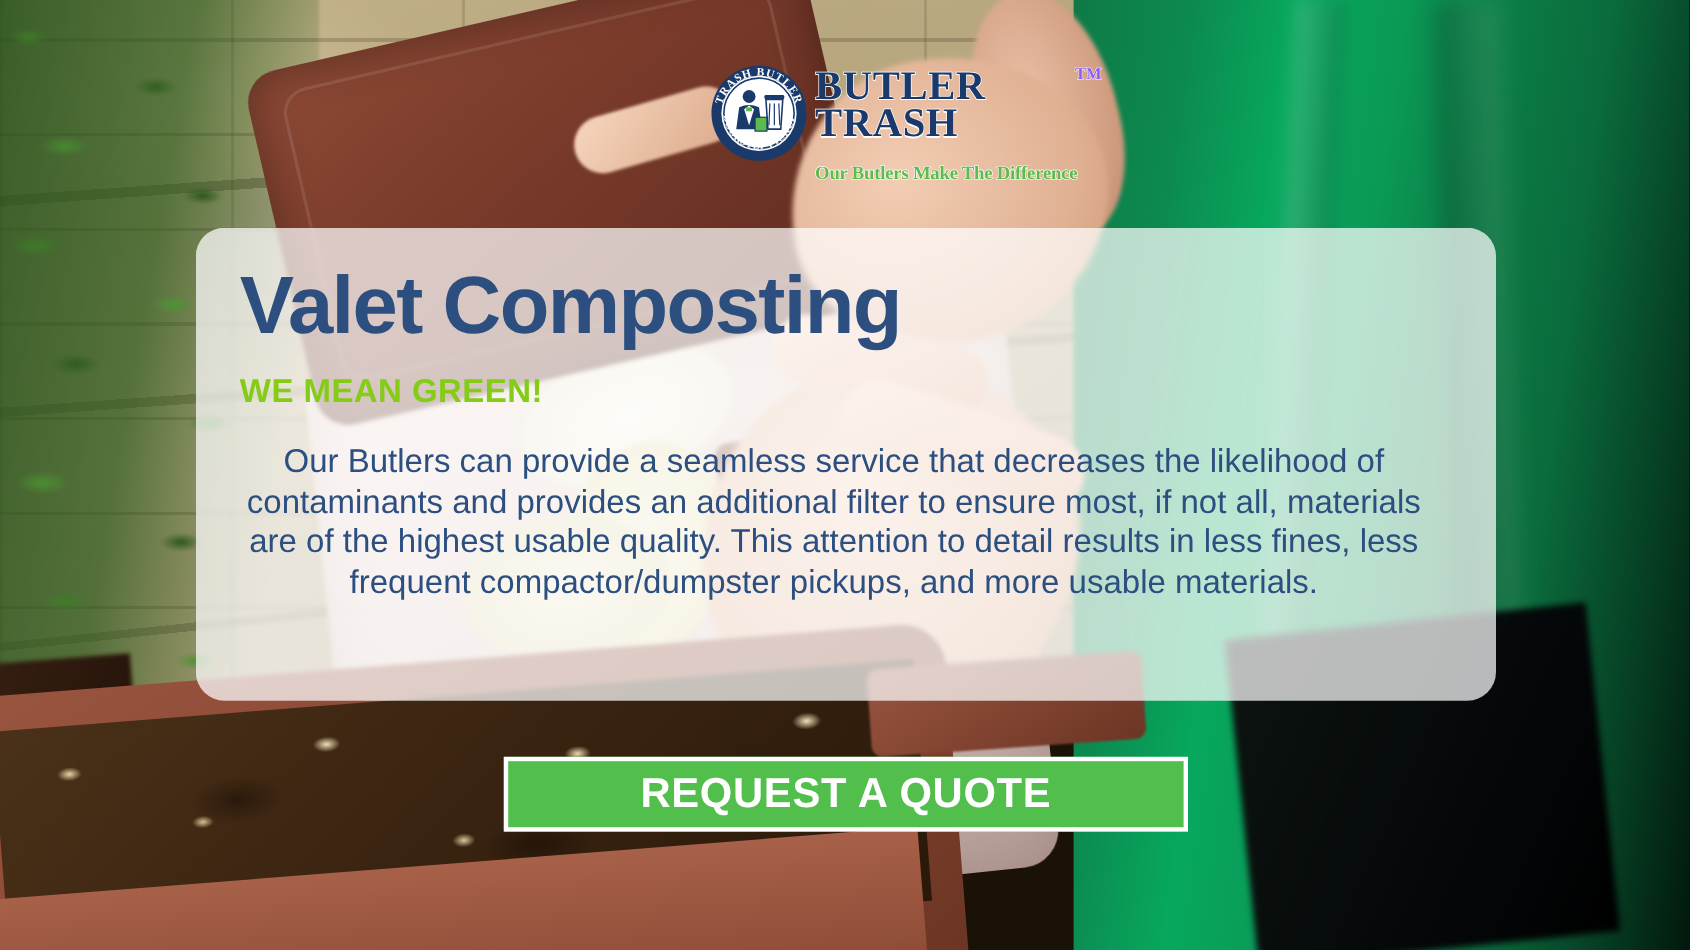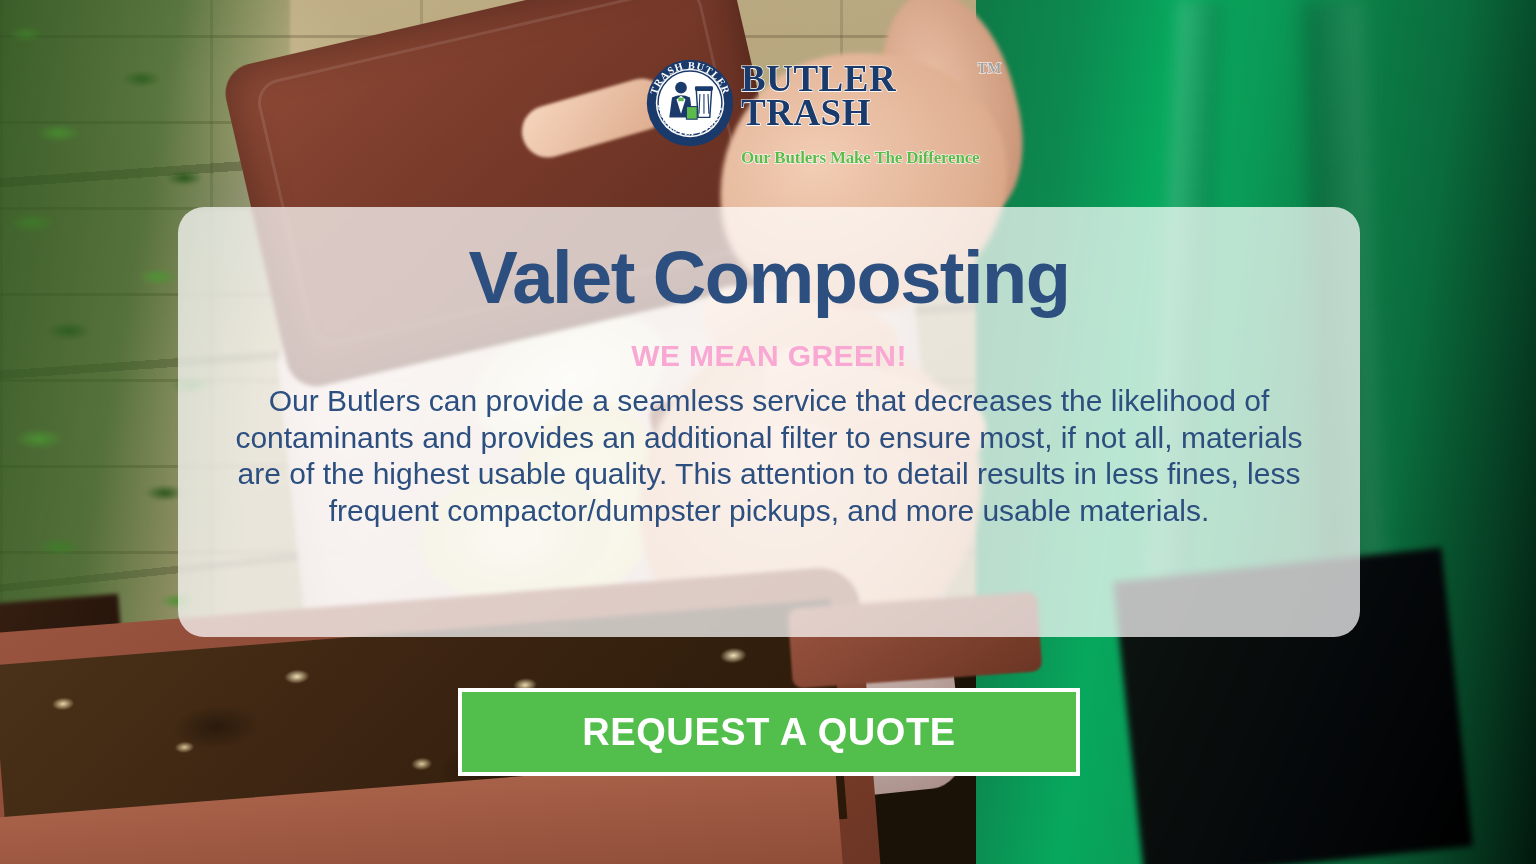--- a/index.html
+++ b/index.html
@@ -224,69 +224,69 @@
     font-size:37px; line-height:.93;
     letter-spacing:.5px;
     color:#1a3a6b;
     -webkit-text-stroke:1.2px #ffffff;
     paint-order:stroke fill;
     text-shadow:0 1px 0 rgba(255,255,255,.9);
   }
   .logo-tm {
     position:absolute; right:-22px; top:2px;
     font-family:"Liberation Serif", serif;
-    font-weight:bold; font-size:15px; color:#a3a3a3;
+    font-weight:bold; font-size:15px; color:#8b5cf6;
     -webkit-text-stroke:.8px #fff; paint-order:stroke fill;
   }
   .logo-tag {
     font-family:"Liberation Serif", serif;
     font-weight:bold; font-style:normal;
     font-size:17px; letter-spacing:-.2px;
     color:#5cbb4a;
     -webkit-text-stroke:1.1px #ffffff;
     paint-order:stroke fill;
     margin-top:17px; white-space:nowrap;
   }
 
   
   .panel {
     position:absolute; left:178px; top:207px;
     width:1182px; height:430px;
     background:rgba(255,255,255,.72);
     border-radius:26px;
     backdrop-filter:blur(2px);
     display:flex; flex-direction:column;
-    align-items:center; justify-content:flex-start;
+    align-items:flex-start; justify-content:flex-start;
     padding:32px 40px 0;
   }
 
   .headline {
     font-size:74px; font-weight:bold;
     color:#2c4f80; letter-spacing:-1.5px;
     line-height:1.05;
     text-align:center;
   }
   .subhead {
     margin-top:22px;
     font-size:30px; font-weight:bold;
-    color:#f9a8d4; letter-spacing:.4px;
+    color:#84cc16; letter-spacing:.4px;
     text-align:center;
   }
   .body-copy {
-    margin-top:10px;
+    margin-top:29px;
     font-size:30px; line-height:1.23;
     color:#2c4f80;
     text-align:center;
     max-width:1080px;
   }
 
   
   .cta {
     position:absolute; left:458px; top:688px;
-    width:622px; height:88px;
+    width:622px; height:68px;
     background:#52be4b;
     border:4px solid #ffffff;
     display:flex; align-items:center; justify-content:center;
     cursor:pointer;
   }
   .cta-label {
     font-size:38px; font-weight:bold;
     letter-spacing:.6px; color:#ffffff;
   }
 </style>

